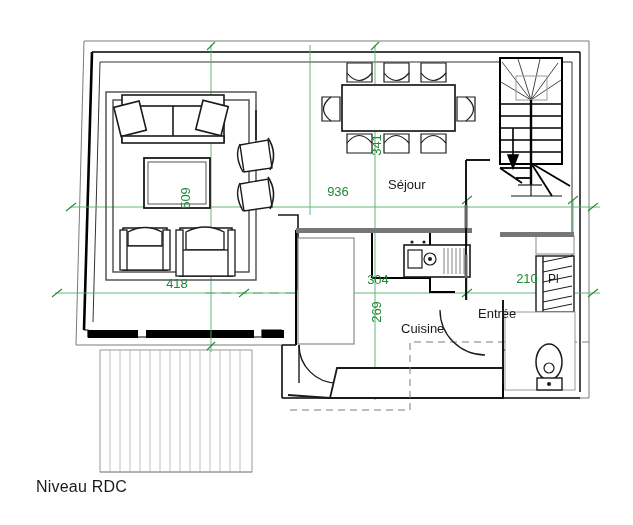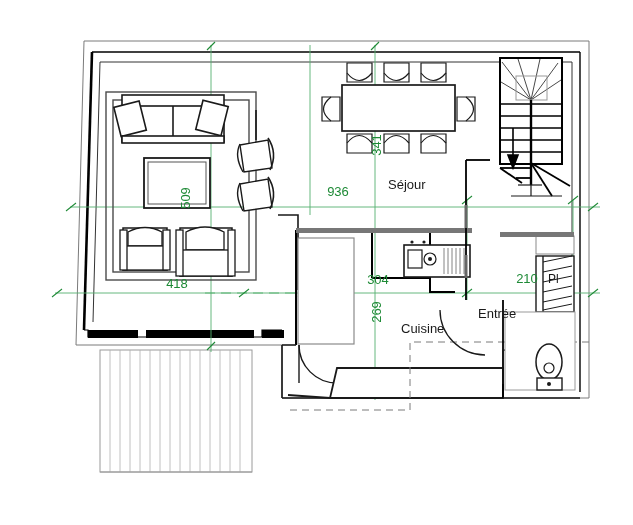--- a/index.html
+++ b/index.html
@@ -397,14 +397,15 @@
     <text class="room-txt" x="388" y="189" text-anchor="start">Séjour</text>
 
     <text class="room-txt" x="401" y="333" text-anchor="start">Cuisine</text>
 
     <text class="room-txt" x="478" y="318" text-anchor="start">Entrée</text>
 
     <text class="pl-txt" x="548" y="283" text-anchor="start">Pl</text>
 
   </svg>
 
+  <div class="caption">Niveau RDC</div>
 
 </div>
 
 </body></html>

